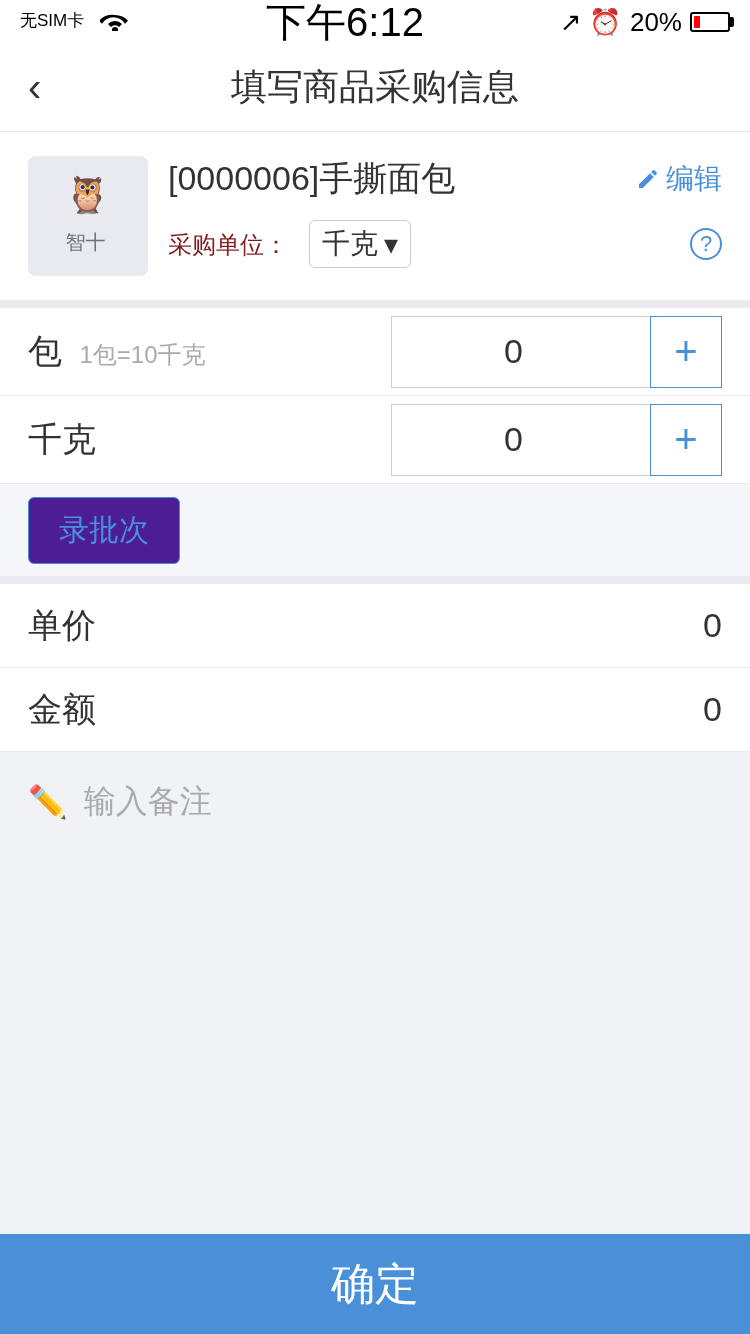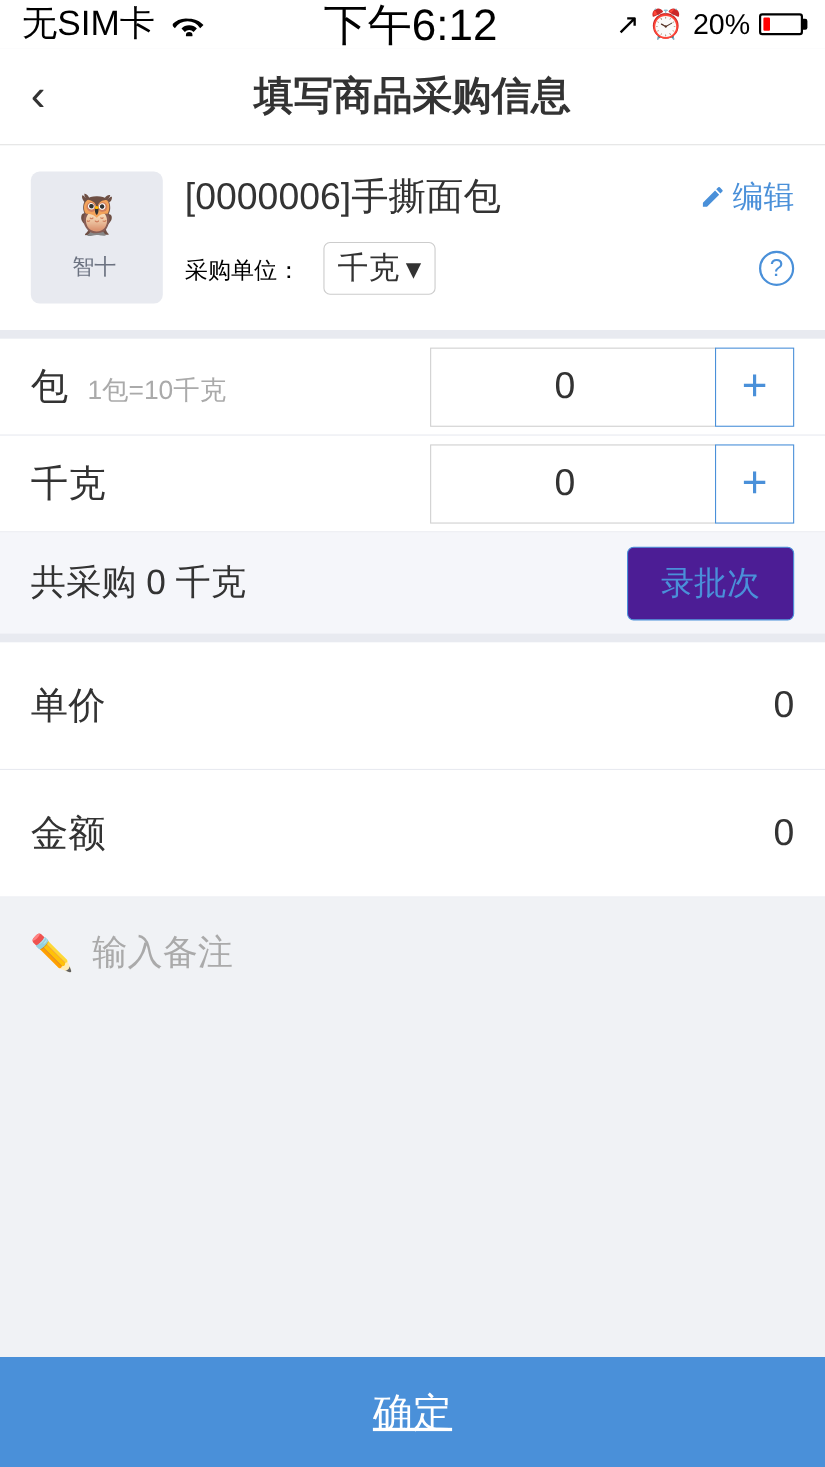--- a/index.html
+++ b/index.html
@@ -19,23 +19,22 @@
       background: #fff;
       display: flex;
       align-items: center;
       justify-content: space-between;
       padding: 0 20px;
       font-size: 28px;
       color: #000;
     }
     .status-bar-left {
       display: flex;
-      align-items: center;
       gap: 16px;
-      font-size: 32px;
+      font-size: 17px;
     }
     .status-bar-center {
       font-size: 40px;
       font-weight: 500;
     }
     .status-bar-right {
       display: flex;
       align-items: center;
       gap: 8px;
       font-size: 26px;
@@ -78,21 +77,21 @@
     }
     .nav-back {
       position: absolute;
       left: 28px;
       font-size: 40px;
       color: #333;
       cursor: pointer;
     }
     .nav-title {
       font-size: 36px;
-      font-weight: 700;
+      font-weight: 400;
       color: #333;
     }
 
     
     .product-section {
       background: #fff;
       padding: 24px 28px;
       margin-top: 0;
       border-bottom: 8px solid #e8eaf0;
     }
@@ -138,22 +137,22 @@
       color: #4a90d9;
       font-size: 28px;
       cursor: pointer;
     }
     .unit-row {
       display: flex;
       align-items: center;
       justify-content: space-between;
     }
     .unit-label {
-      font-size: 21px;
-      color: #000000;
+      font-size: 24px;
+      color: #7f1d1d;
       margin-right: 12px;
     }
     .unit-select {
       border: 1px solid #ccc;
       border-radius: 6px;
       padding: 4px 12px;
       font-size: 28px;
       color: #333;
       background: #fff;
       display: inline-flex;
@@ -243,21 +242,21 @@
     
     .detail-section {
       background: #fff;
       margin-top: 0;
     }
     .detail-row {
       display: flex;
       align-items: center;
       justify-content: space-between;
       padding: 0 28px;
-      height: 116px;
+      height: 84px;
       border-bottom: 1px solid #e8eaf0;
     }
     .detail-label {
       font-size: 34px;
       color: #333;
     }
     .detail-value {
       font-size: 34px;
       color: #333;
     }
@@ -293,24 +292,23 @@
       left: 0;
       width: 750px;
       height: 100px;
       background: #4a90d9;
       display: flex;
       align-items: center;
       justify-content: center;
       cursor: pointer;
     }
     .confirm-btn-text {
-      font-size: 36px;
+      font-size: 44px;
       color: #fff;
       font-weight: 500;
-      text-decoration: underline;
     }
   </style>
 </head>
 <body>
 
 <div class="status-bar">
   <div class="status-bar-left">
     <span>无SIM卡</span>
     <span>
       <svg width="30" height="22" viewBox="0 0 30 22">
@@ -379,25 +377,20 @@
   </div>
 
   <div class="input-row">
     <span class="input-row-label">千克</span>
     <input class="input-field" type="number" value="0" style="">
     <div class="plus-btn">+</div>
   </div>
 </div>
 
 <div class="summary-section">
-  <span class="summary-text">
-    <span>共采购</span>
-    <span> </span><span>0</span><span> </span>
-    <span>千克</span>
-  </span>
   <button class="record-btn">录批次</button>
 </div>
 
 <div class="detail-section">
   <div class="detail-row">
     <span class="detail-label">单价</span>
     <span class="detail-value">0</span>
   </div>
   <div class="detail-row">
     <span class="detail-label">金额</span>

